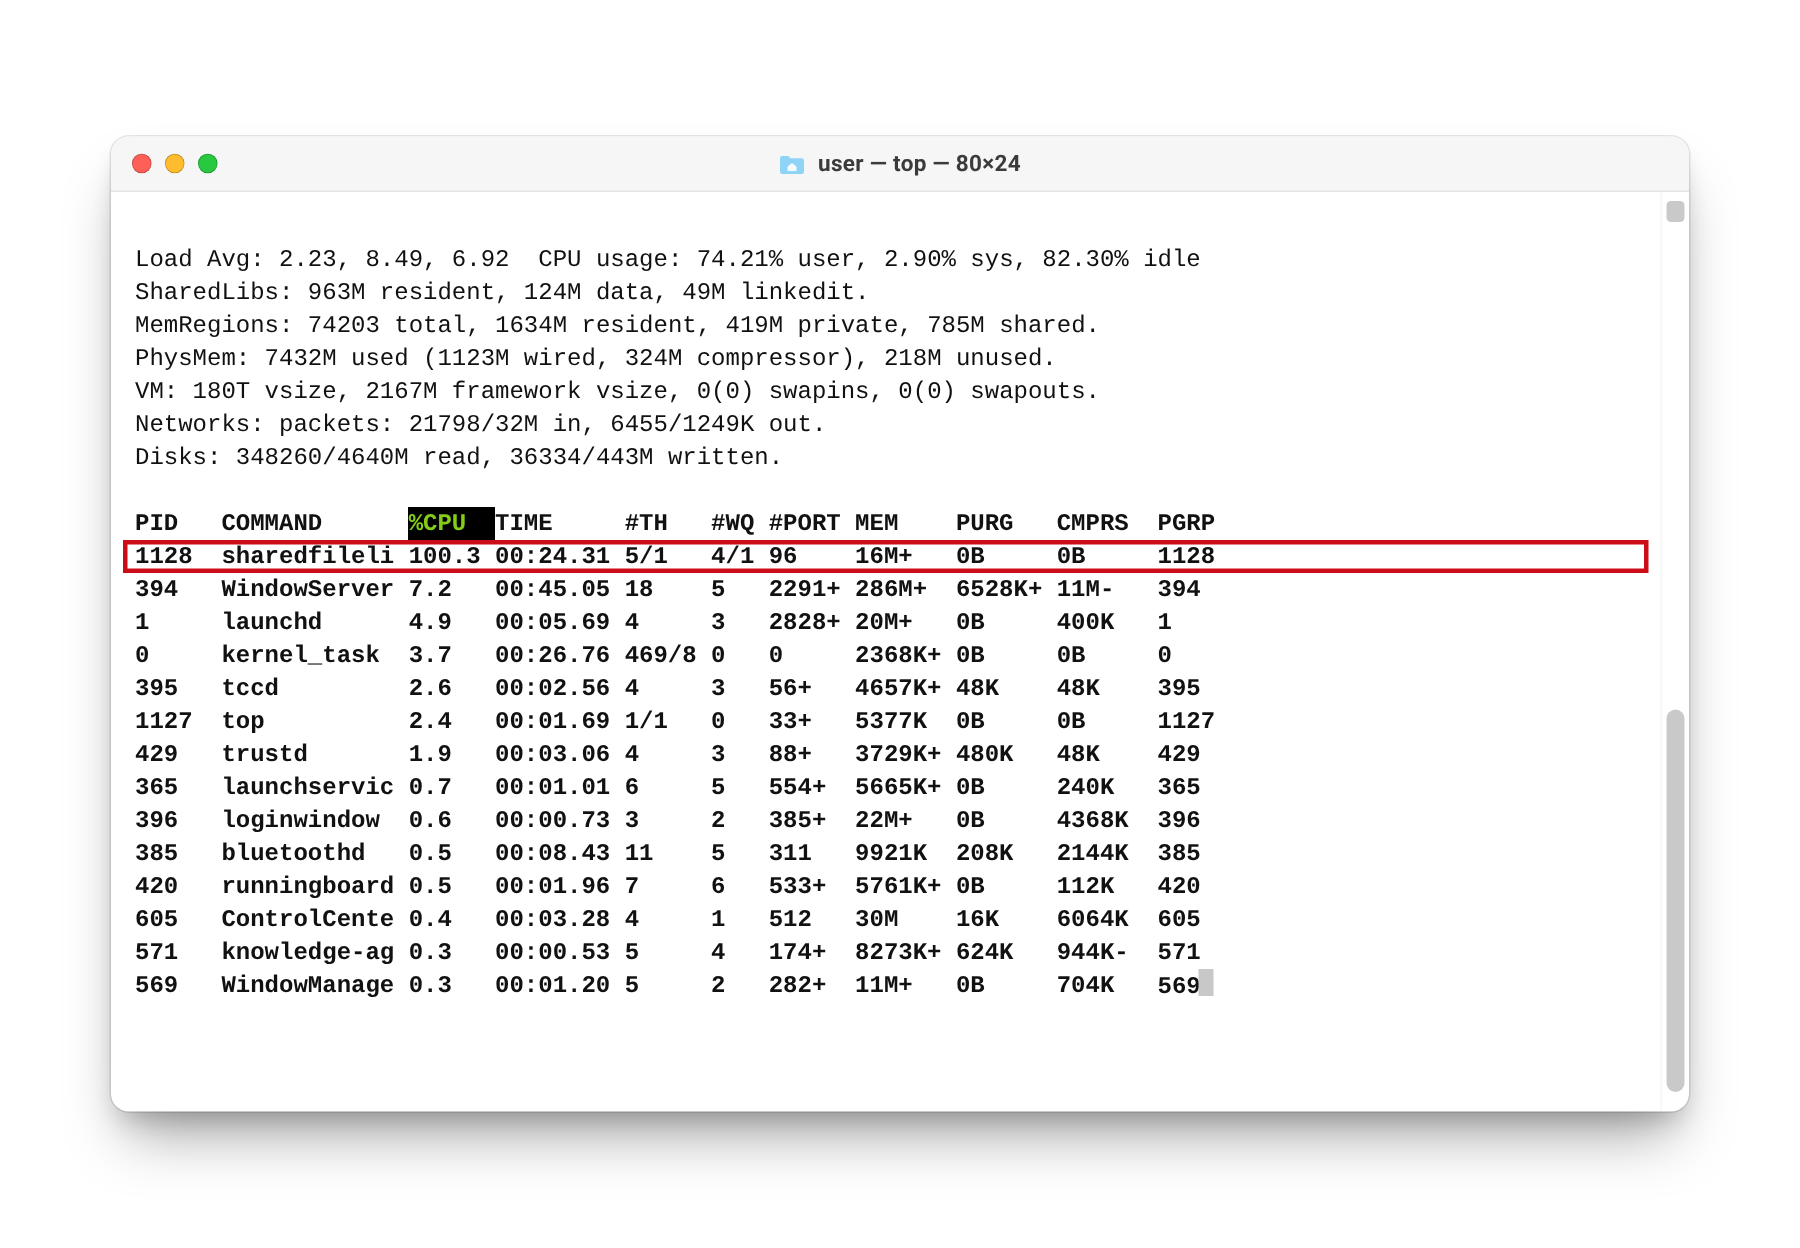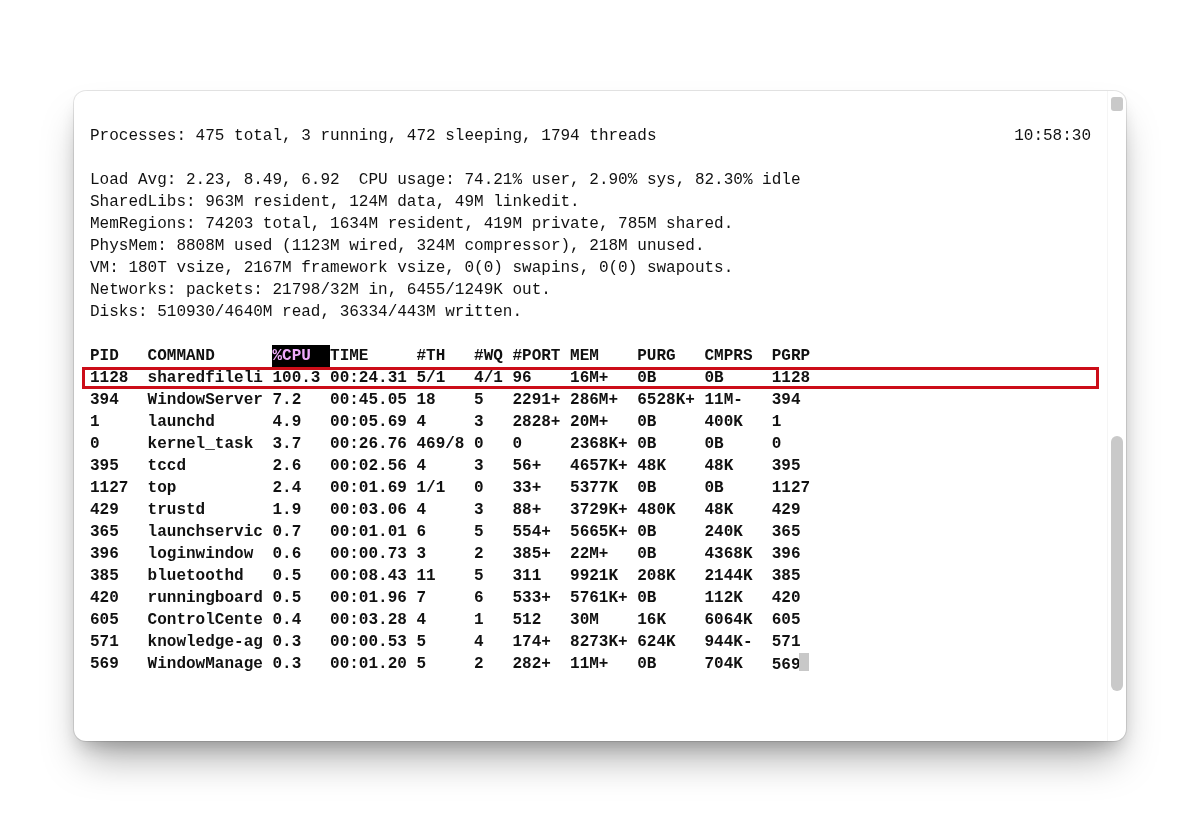--- a/index.html
+++ b/index.html
@@ -122,21 +122,21 @@
   .table-area { position: relative; font-weight: bold; }
   .trow {
     display: grid;
     grid-template-columns: 6ch 13ch 6ch 9ch 6ch 4ch 6ch 7ch 7ch 7ch 5ch;
     position: relative;
     z-index: 2;
   }
   .trow.header .c-cpu,
   .c-cpu.hl {
     background: #000;
-    color: #f0abfc;
+    color: #84cc16;
   }
   .highlight-box {
     position: absolute;
     left: -8px;
     right: -8px;
     top: 22px; 
     height: 22px;
     border: 3px solid #cc0d18;
     box-sizing: border-box;
     pointer-events: none;
@@ -150,31 +150,46 @@
     vertical-align: -2px;
     margin-left: -1px;
   }
 </style>
 </head>
 <body>
 
 <div class="stage">
   <div class="window">
 
+    <div class="titlebar">
+      <div class="traffic">
+        <div class="dot red"></div>
+        <div class="dot yellow"></div>
+        <div class="dot green"></div>
+      </div>
+      <div class="title-center">
+        <span>
+          <svg width="18" height="15" viewBox="0 0 18 15">
+            <path d="M1 3.5 Q1 2 2.5 2 L6.5 2 L8 3.5 L15.5 3.5 Q17 3.5 17 5 L17 12.5 Q17 14 15.5 14 L2.5 14 Q1 14 1 12.5 Z" fill="#8fd4f7" stroke="none"></path>
+            <path d="M6 9 L9 6.6 L12 9 L12 12 L6 12 Z" fill="#ffffff" opacity="0.9"></path>
+          </svg>
+        </span>
+        <span>user — top — 80×24</span>
+      </div>
+    </div>
 
     <div class="content">
       <div class="terminal">
-<div class="line1"><span>Processes: 475 total, 3 running, 472 sleeping, 1794 threads</span><span class="right">10:58:30</span></div>
 <span>Load Avg: 2.23, 8.49, 6.92  CPU usage: 74.21% user, 2.90% sys, 82.30% idle</span>
 <span>SharedLibs: 963M resident, 124M data, 49M linkedit.</span>
 <span>MemRegions: 74203 total, 1634M resident, 419M private, 785M shared.</span>
-<span>PhysMem: 8808M used (1123M wired, 324M compressor), 218M unused.</span>
+<span>PhysMem: 7432M used (1123M wired, 324M compressor), 218M unused.</span>
 <span>VM: 180T vsize, 2167M framework vsize, 0(0) swapins, 0(0) swapouts.</span>
 <span>Networks: packets: 21798/32M in, 6455/1249K out.</span>
-<span>Disks: 510930/4640M read, 36334/443M written.</span>
+<span>Disks: 348260/4640M read, 36334/443M written.</span>
 <span> </span>
 <div class="table-area"><div class="trow header"><span class="c-pid">PID</span><span class="c-cmd">COMMAND</span><span class="c-cpu hl">%CPU</span><span class="c-time">TIME</span><span class="c-th">#TH</span><span class="c-wq">#WQ</span><span class="c-port">#PORT</span><span class="c-mem">MEM</span><span class="c-purg">PURG</span><span class="c-cmprs">CMPRS</span><span class="c-pgrp">PGRP</span></div><div class="trow"><span class="c-pid">1128</span><span class="c-cmd">sharedfileli</span><span class="c-cpu">100.3</span><span class="c-time">00:24.31</span><span class="c-th">5/1</span><span class="c-wq">4/1</span><span class="c-port">96</span><span class="c-mem">16M+</span><span class="c-purg">0B</span><span class="c-cmprs">0B</span><span class="c-pgrp">1128</span></div><div class="trow"><span class="c-pid">394</span><span class="c-cmd">WindowServer</span><span class="c-cpu">7.2</span><span class="c-time">00:45.05</span><span class="c-th">18</span><span class="c-wq">5</span><span class="c-port">2291+</span><span class="c-mem">286M+</span><span class="c-purg">6528K+</span><span class="c-cmprs">11M-</span><span class="c-pgrp">394</span></div><div class="trow"><span class="c-pid">1</span><span class="c-cmd">launchd</span><span class="c-cpu">4.9</span><span class="c-time">00:05.69</span><span class="c-th">4</span><span class="c-wq">3</span><span class="c-port">2828+</span><span class="c-mem">20M+</span><span class="c-purg">0B</span><span class="c-cmprs">400K</span><span class="c-pgrp">1</span></div><div class="trow"><span class="c-pid">0</span><span class="c-cmd">kernel_task</span><span class="c-cpu">3.7</span><span class="c-time">00:26.76</span><span class="c-th">469/8</span><span class="c-wq">0</span><span class="c-port">0</span><span class="c-mem">2368K+</span><span class="c-purg">0B</span><span class="c-cmprs">0B</span><span class="c-pgrp">0</span></div><div class="trow"><span class="c-pid">395</span><span class="c-cmd">tccd</span><span class="c-cpu">2.6</span><span class="c-time">00:02.56</span><span class="c-th">4</span><span class="c-wq">3</span><span class="c-port">56+</span><span class="c-mem">4657K+</span><span class="c-purg">48K</span><span class="c-cmprs">48K</span><span class="c-pgrp">395</span></div><div class="trow"><span class="c-pid">1127</span><span class="c-cmd">top</span><span class="c-cpu">2.4</span><span class="c-time">00:01.69</span><span class="c-th">1/1</span><span class="c-wq">0</span><span class="c-port">33+</span><span class="c-mem">5377K</span><span class="c-purg">0B</span><span class="c-cmprs">0B</span><span class="c-pgrp">1127</span></div><div class="trow"><span class="c-pid">429</span><span class="c-cmd">trustd</span><span class="c-cpu">1.9</span><span class="c-time">00:03.06</span><span class="c-th">4</span><span class="c-wq">3</span><span class="c-port">88+</span><span class="c-mem">3729K+</span><span class="c-purg">480K</span><span class="c-cmprs">48K</span><span class="c-pgrp">429</span></div><div class="trow"><span class="c-pid">365</span><span class="c-cmd">launchservic</span><span class="c-cpu">0.7</span><span class="c-time">00:01.01</span><span class="c-th">6</span><span class="c-wq">5</span><span class="c-port">554+</span><span class="c-mem">5665K+</span><span class="c-purg">0B</span><span class="c-cmprs">240K</span><span class="c-pgrp">365</span></div><div class="trow"><span class="c-pid">396</span><span class="c-cmd">loginwindow</span><span class="c-cpu">0.6</span><span class="c-time">00:00.73</span><span class="c-th">3</span><span class="c-wq">2</span><span class="c-port">385+</span><span class="c-mem">22M+</span><span class="c-purg">0B</span><span class="c-cmprs">4368K</span><span class="c-pgrp">396</span></div><div class="trow"><span class="c-pid">385</span><span class="c-cmd">bluetoothd</span><span class="c-cpu">0.5</span><span class="c-time">00:08.43</span><span class="c-th">11</span><span class="c-wq">5</span><span class="c-port">311</span><span class="c-mem">9921K</span><span class="c-purg">208K</span><span class="c-cmprs">2144K</span><span class="c-pgrp">385</span></div><div class="trow"><span class="c-pid">420</span><span class="c-cmd">runningboard</span><span class="c-cpu">0.5</span><span class="c-time">00:01.96</span><span class="c-th">7</span><span class="c-wq">6</span><span class="c-port">533+</span><span class="c-mem">5761K+</span><span class="c-purg">0B</span><span class="c-cmprs">112K</span><span class="c-pgrp">420</span></div><div class="trow"><span class="c-pid">605</span><span class="c-cmd">ControlCente</span><span class="c-cpu">0.4</span><span class="c-time">00:03.28</span><span class="c-th">4</span><span class="c-wq">1</span><span class="c-port">512</span><span class="c-mem">30M</span><span class="c-purg">16K</span><span class="c-cmprs">6064K</span><span class="c-pgrp">605</span></div><div class="trow"><span class="c-pid">571</span><span class="c-cmd">knowledge-ag</span><span class="c-cpu">0.3</span><span class="c-time">00:00.53</span><span class="c-th">5</span><span class="c-wq">4</span><span class="c-port">174+</span><span class="c-mem">8273K+</span><span class="c-purg">624K</span><span class="c-cmprs">944K-</span><span class="c-pgrp">571</span></div><div class="trow"><span class="c-pid">569</span><span class="c-cmd">WindowManage</span><span class="c-cpu">0.3</span><span class="c-time">00:01.20</span><span class="c-th">5</span><span class="c-wq">2</span><span class="c-port">282+</span><span class="c-mem">11M+</span><span class="c-purg">0B</span><span class="c-cmprs">704K</span><span class="c-pgrp">569<span class="cursor-block"></span></span></div><div class="highlight-box"></div></div>
       </div>
 
       <div class="scrollbar">
         <div class="top-block"></div>
         <div class="thumb"></div>
       </div>
     </div>
 

